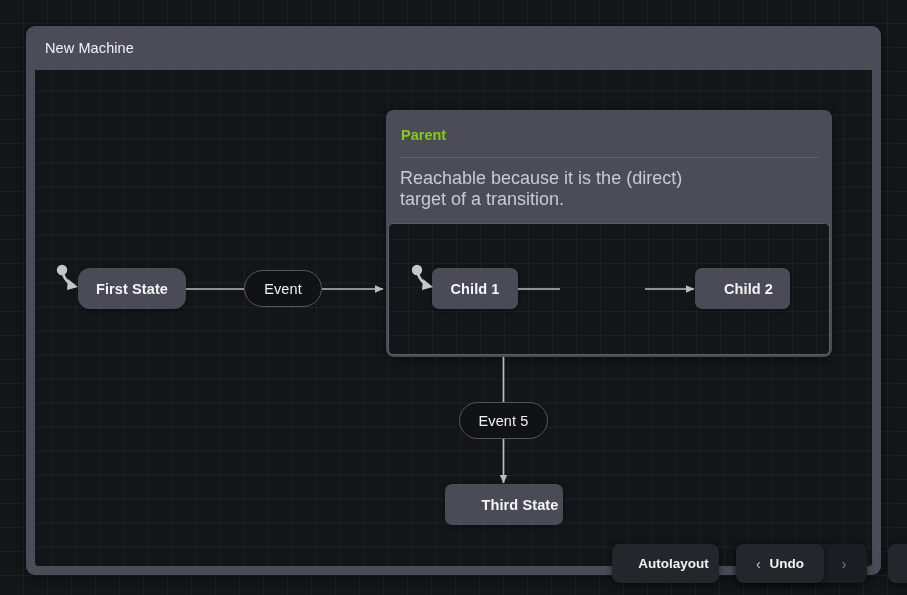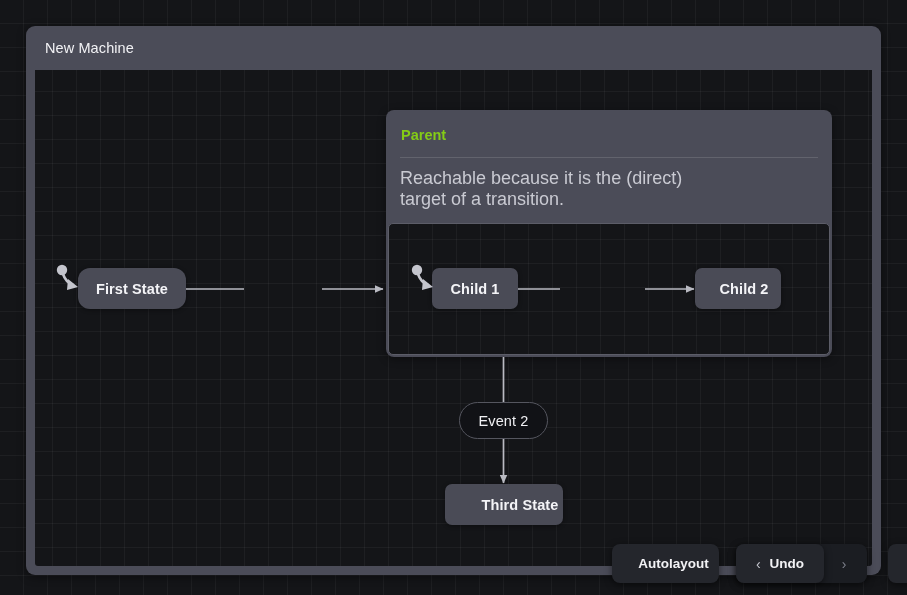--- a/index.html
+++ b/index.html
@@ -228,27 +228,28 @@
     <span id="parent-title">Parent</span>
     <div id="parent-divider"></div>
     <div id="parent-description">Reachable because it is the (direct) target of a transition.</div>
     <div id="parent-region"></div>
   </div>
 
   <div class="state-node" style="left:78px; top:268px; width:108px; height:41px;border-radius:12px;">First State</div>
 
   <div class="state-node" style="left:432px; top:268px; width:86px; height:41px;">Child 1</div>
 
-  <div class="state-node" style="left:695px; top:268px; width:86px; height:41px;padding-left:12px;">Child 2</div>
+  <div class="state-node" style="left:695px; top:268px; width:95px; height:41px;padding-left:12px;">Child 2</div>
 
   <div class="state-node" style="left:445px; top:484px; width:118px; height:41px;padding-left:32px;">Third State</div>
 
-
-
-  <div class="event-pill" style="left:459px; top:402px; width:89px; height:37px;">Event 2</div>
+  <div class="event-pill" style="left:244px; top:270px; width:78px; height:37px;">Event</div>
+
+
+  <div class="event-pill" style="left:459px; top:402px; width:89px; height:37px;">Event 5</div>
 
   <svg id="edge-layer" viewBox="0 0 907 595">
     <defs>
       <marker id="arrowhead" markerWidth="9" markerHeight="8" refX="8.5" refY="4" orient="auto" markerUnits="userSpaceOnUse">
         <path d="M0,0 L9,4 L0,8 z" fill="#b9bac2"></path>
       </marker>
     </defs>
 
     <g>
       <circle cx="62" cy="270" r="5.2" fill="#c4c5cd"></circle>

